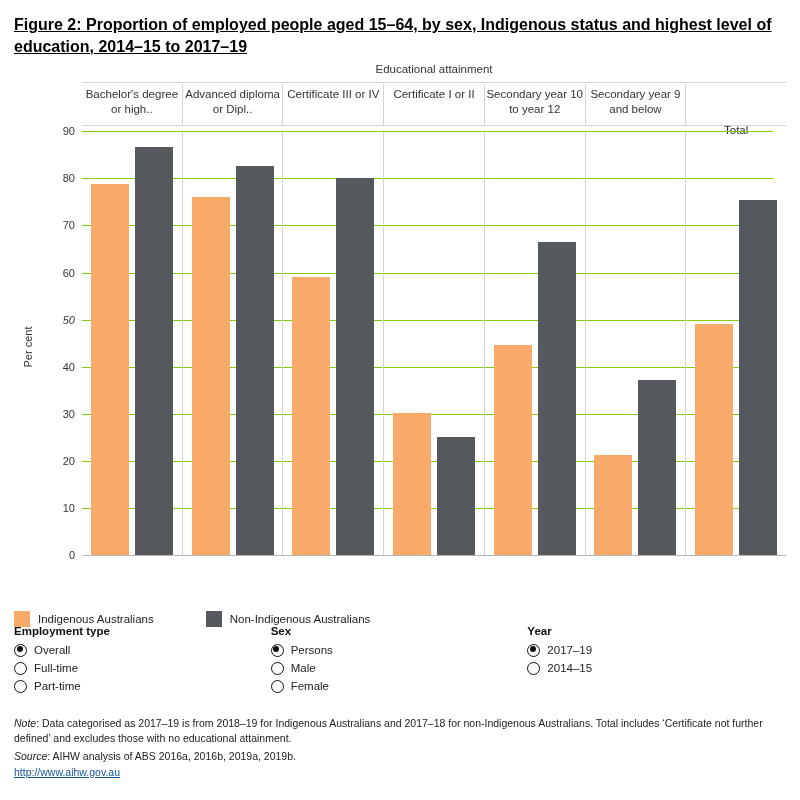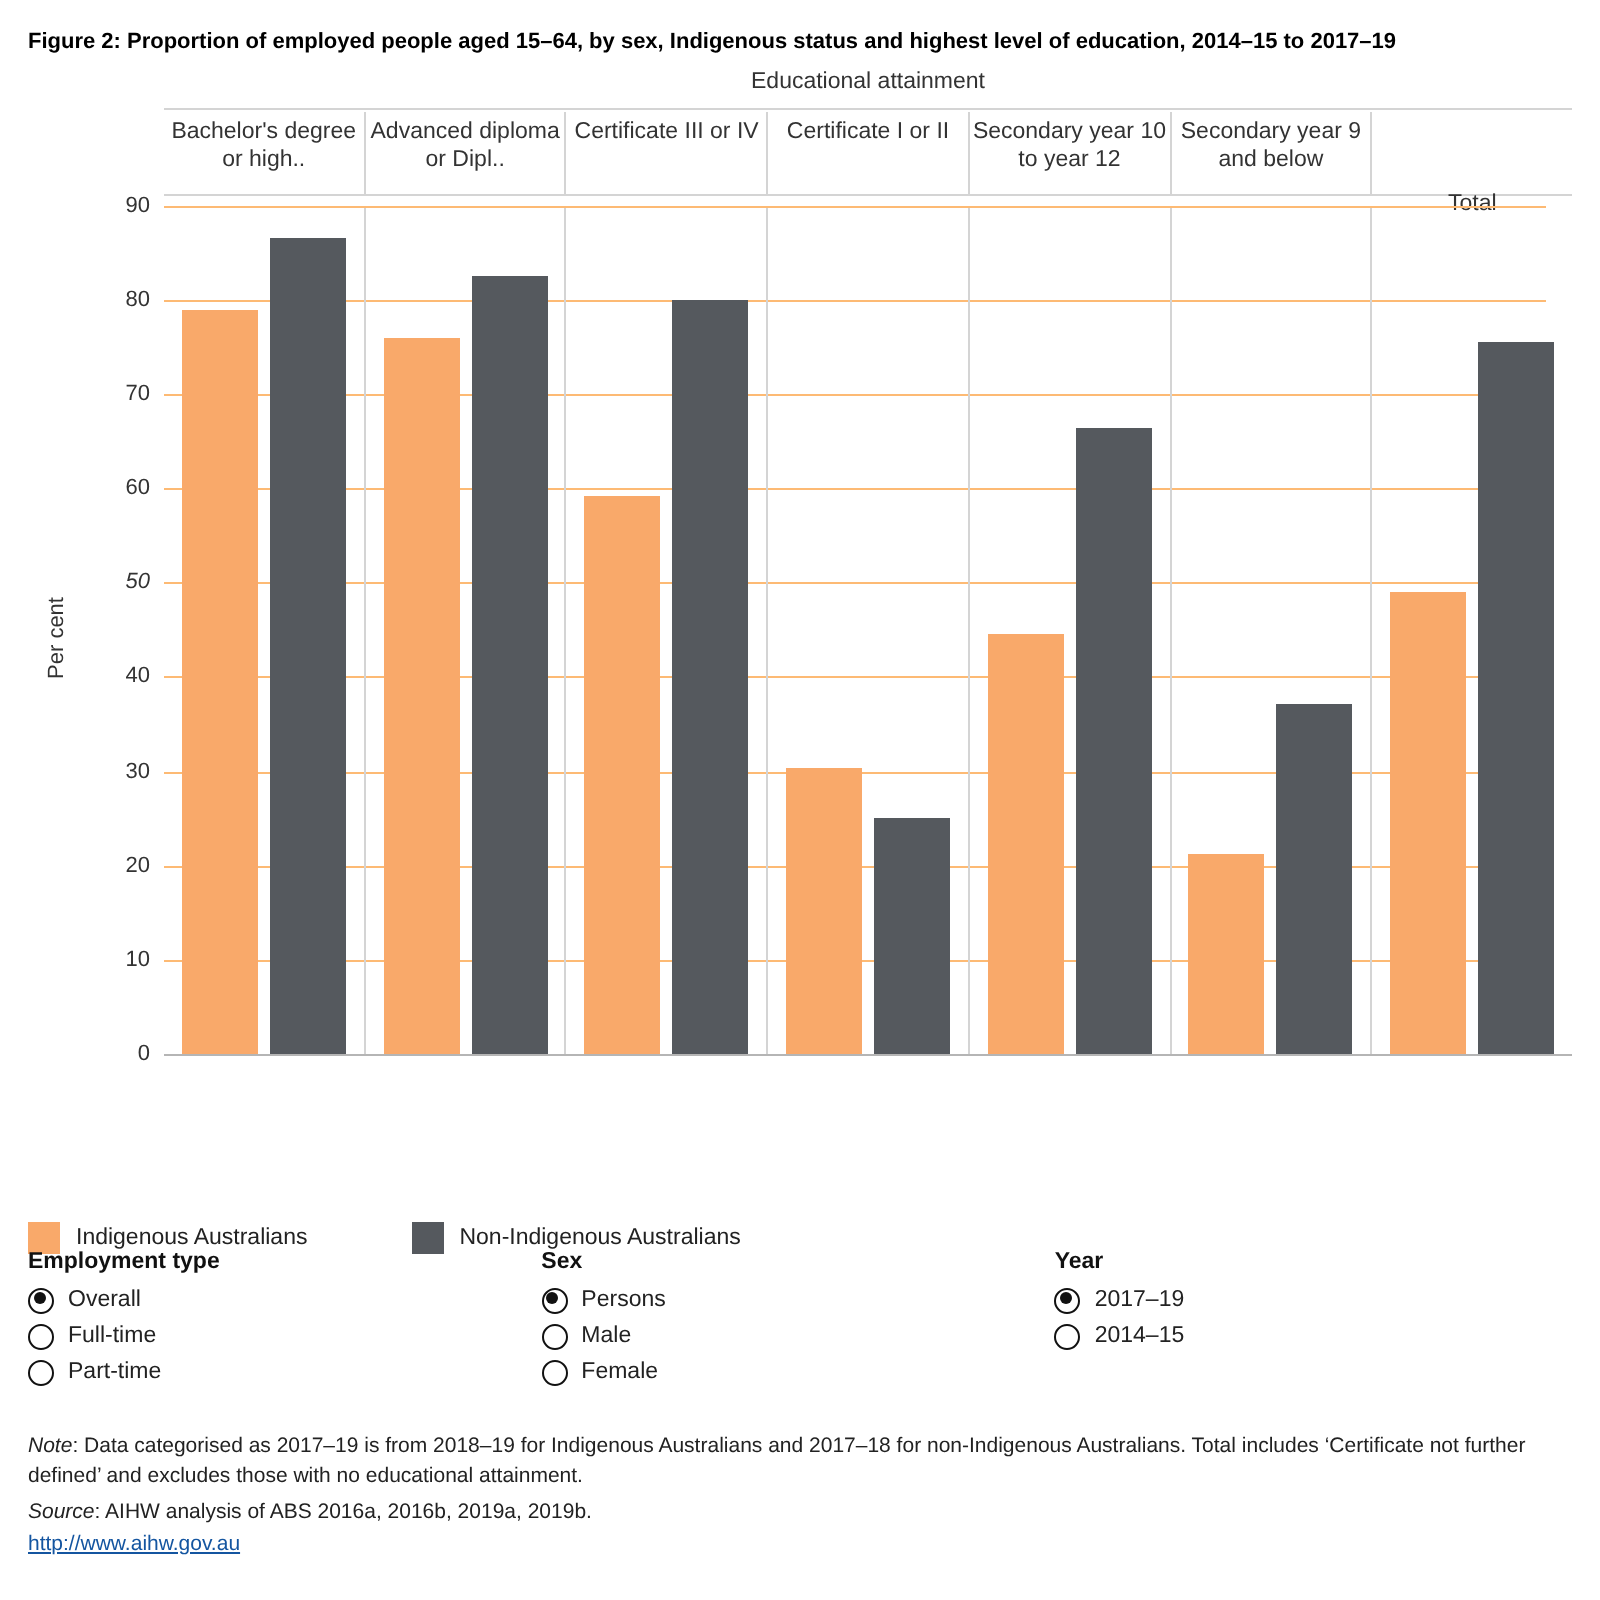--- a/index.html
+++ b/index.html
@@ -15,26 +15,27 @@
     overflow: hidden;
   }
   .page {
     position: relative;
     width: 800px;
     height: 800px;
     box-sizing: border-box;
     padding: 14px 14px 0 14px;
   }
   .fig-title {
-    font-size: 11px;
+    font-size: 16px;
     font-weight: bold;
     line-height: 1.35;
     margin: 0 0 6px 0;
     color: #000;
     width: 760px;
+    text-decoration: underline;
   }
 
   
   .chart-wrap {
     position: relative;
     width: 772px;
     height: 540px;
   }
   .attainment-header {
     position: absolute;
@@ -84,21 +85,21 @@
     top: 6px;          
     right: 0;
     bottom: 12px;      
     display: flex;
   }
   .grid-line {
     position: absolute;
     left: 0;
     right: 13px;
     height: 1px;
-    background: #fdba74;
+    background: #84cc16;
   }
   .axis-label {
     position: absolute;
     right: 100%;
     transform: translateY(-50%);
     padding-right: 7px;
     font-size: 11px;
     color: #333;
     white-space: nowrap;
   }

